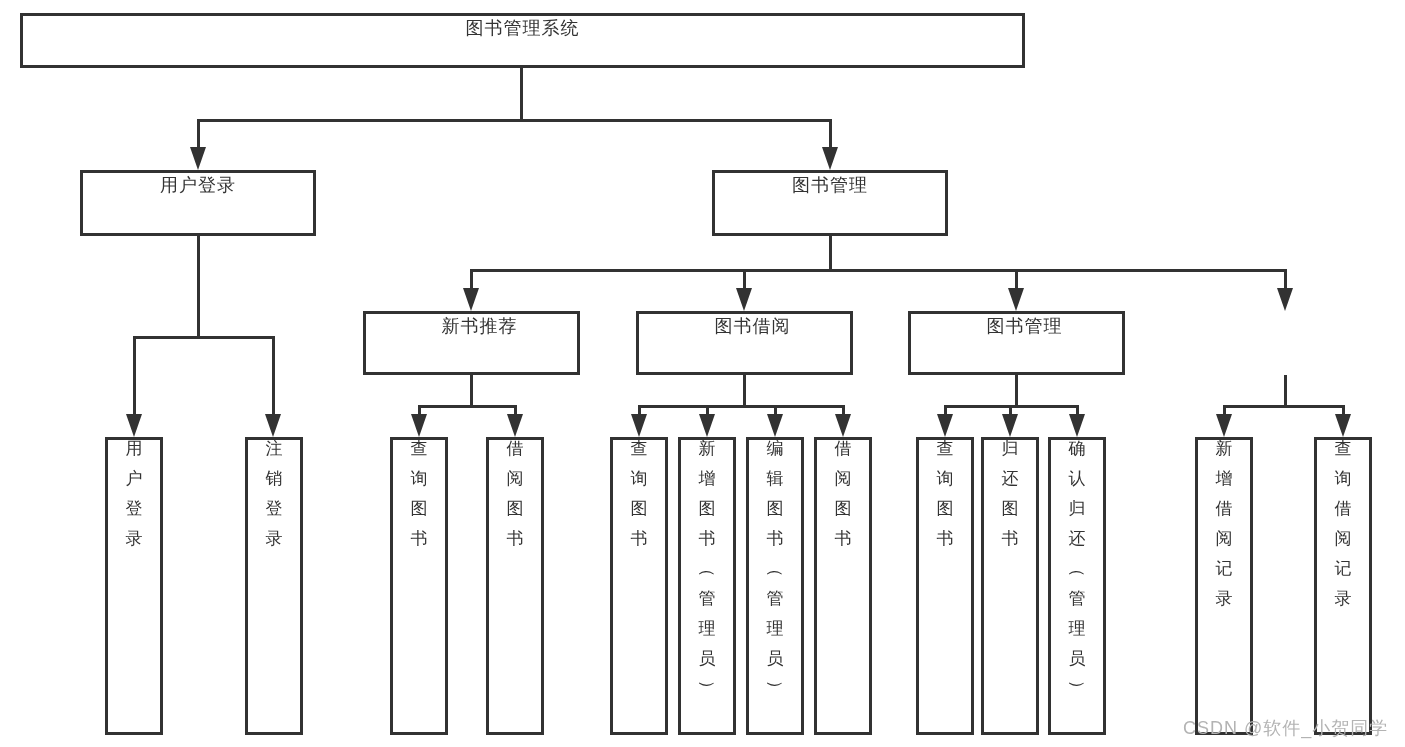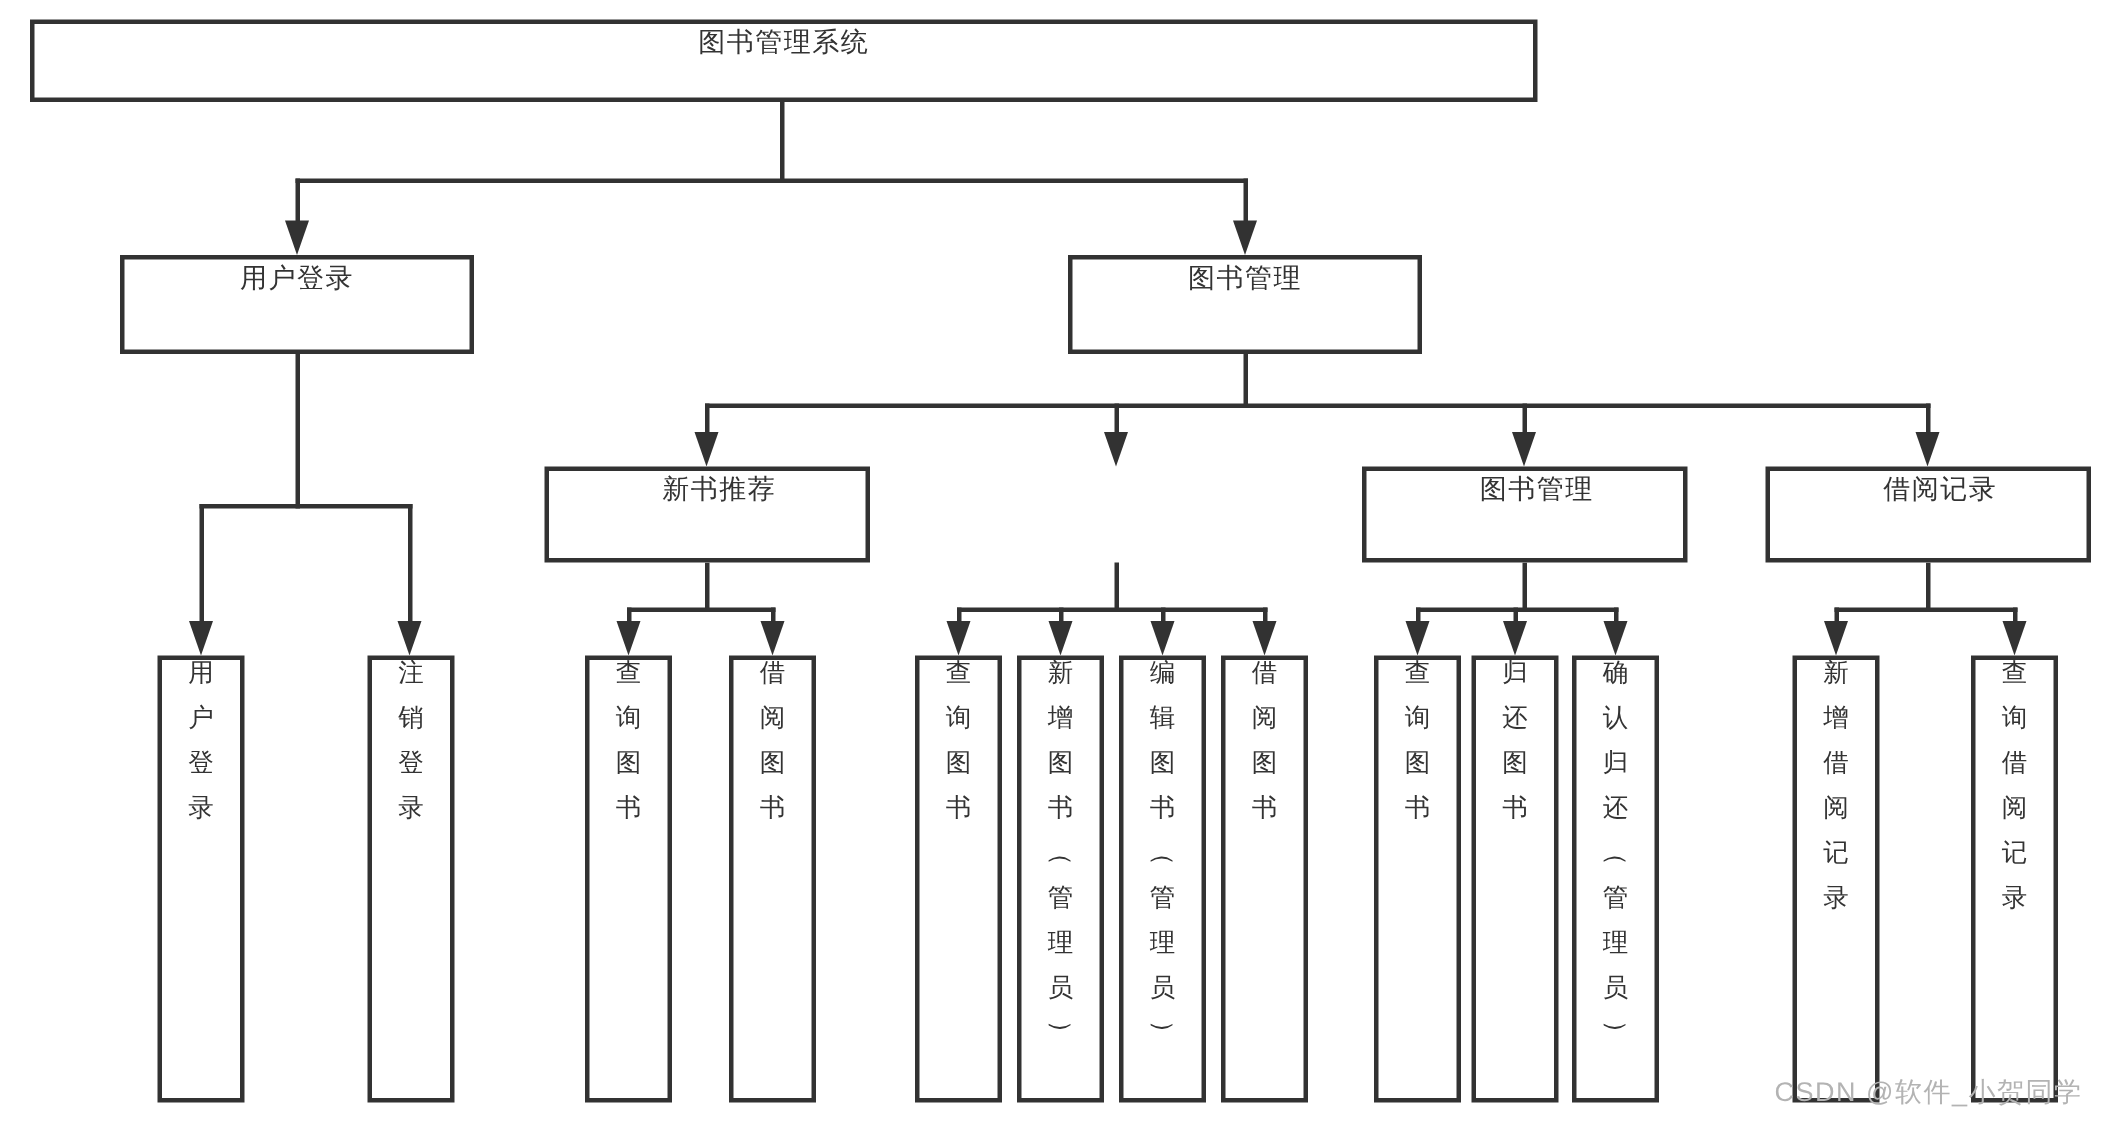--- a/index.html
+++ b/index.html
@@ -63,25 +63,25 @@
   <div class="box node-l2" style="left:80px">
     <span class="hlabel">用户登录</span>
   </div>
   <div class="box node-l2" style="left:712px">
     <span class="hlabel">图书管理</span>
   </div>
 
   <div class="box node-l3" style="left:363px">
     <span class="hlabel">新书推荐</span>
   </div>
+  <div class="box node-l3" style="left:636px">
+    <span class="hlabel">图书借阅</span>
+  </div>
   <div class="box node-l3" style="left:908px">
     <span class="hlabel">图书管理</span>
-  </div>
-  <div class="box node-l3" style="left:1177px">
-    <span class="hlabel">借阅记录</span>
   </div>
 
   <div class="box leaf" style="left:105px">
     <div class="vtext">
         <span class="vchar">用</span>
         <span class="vchar">户</span>
         <span class="vchar">登</span>
         <span class="vchar">录</span>
       </div>
   </div>

